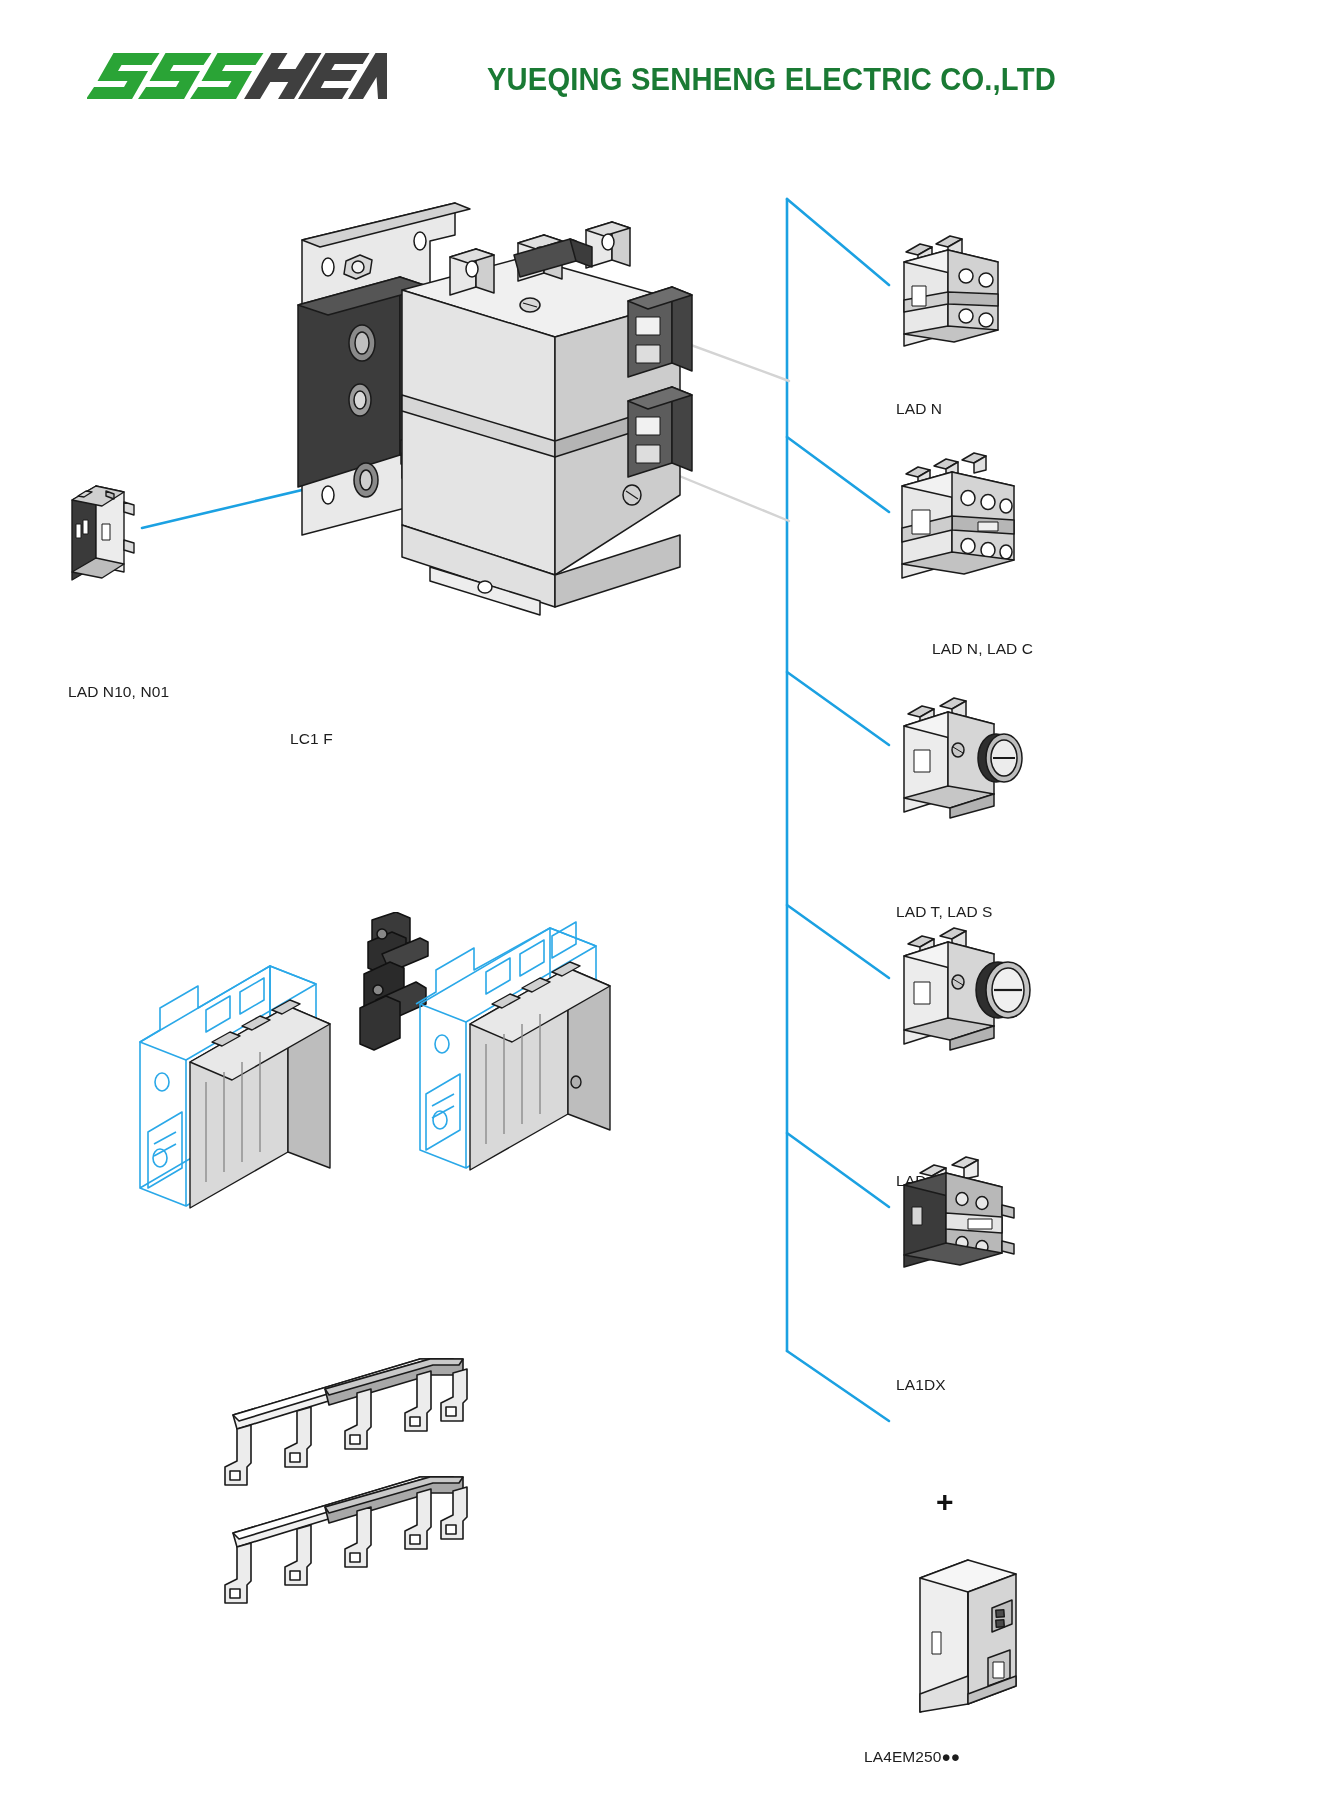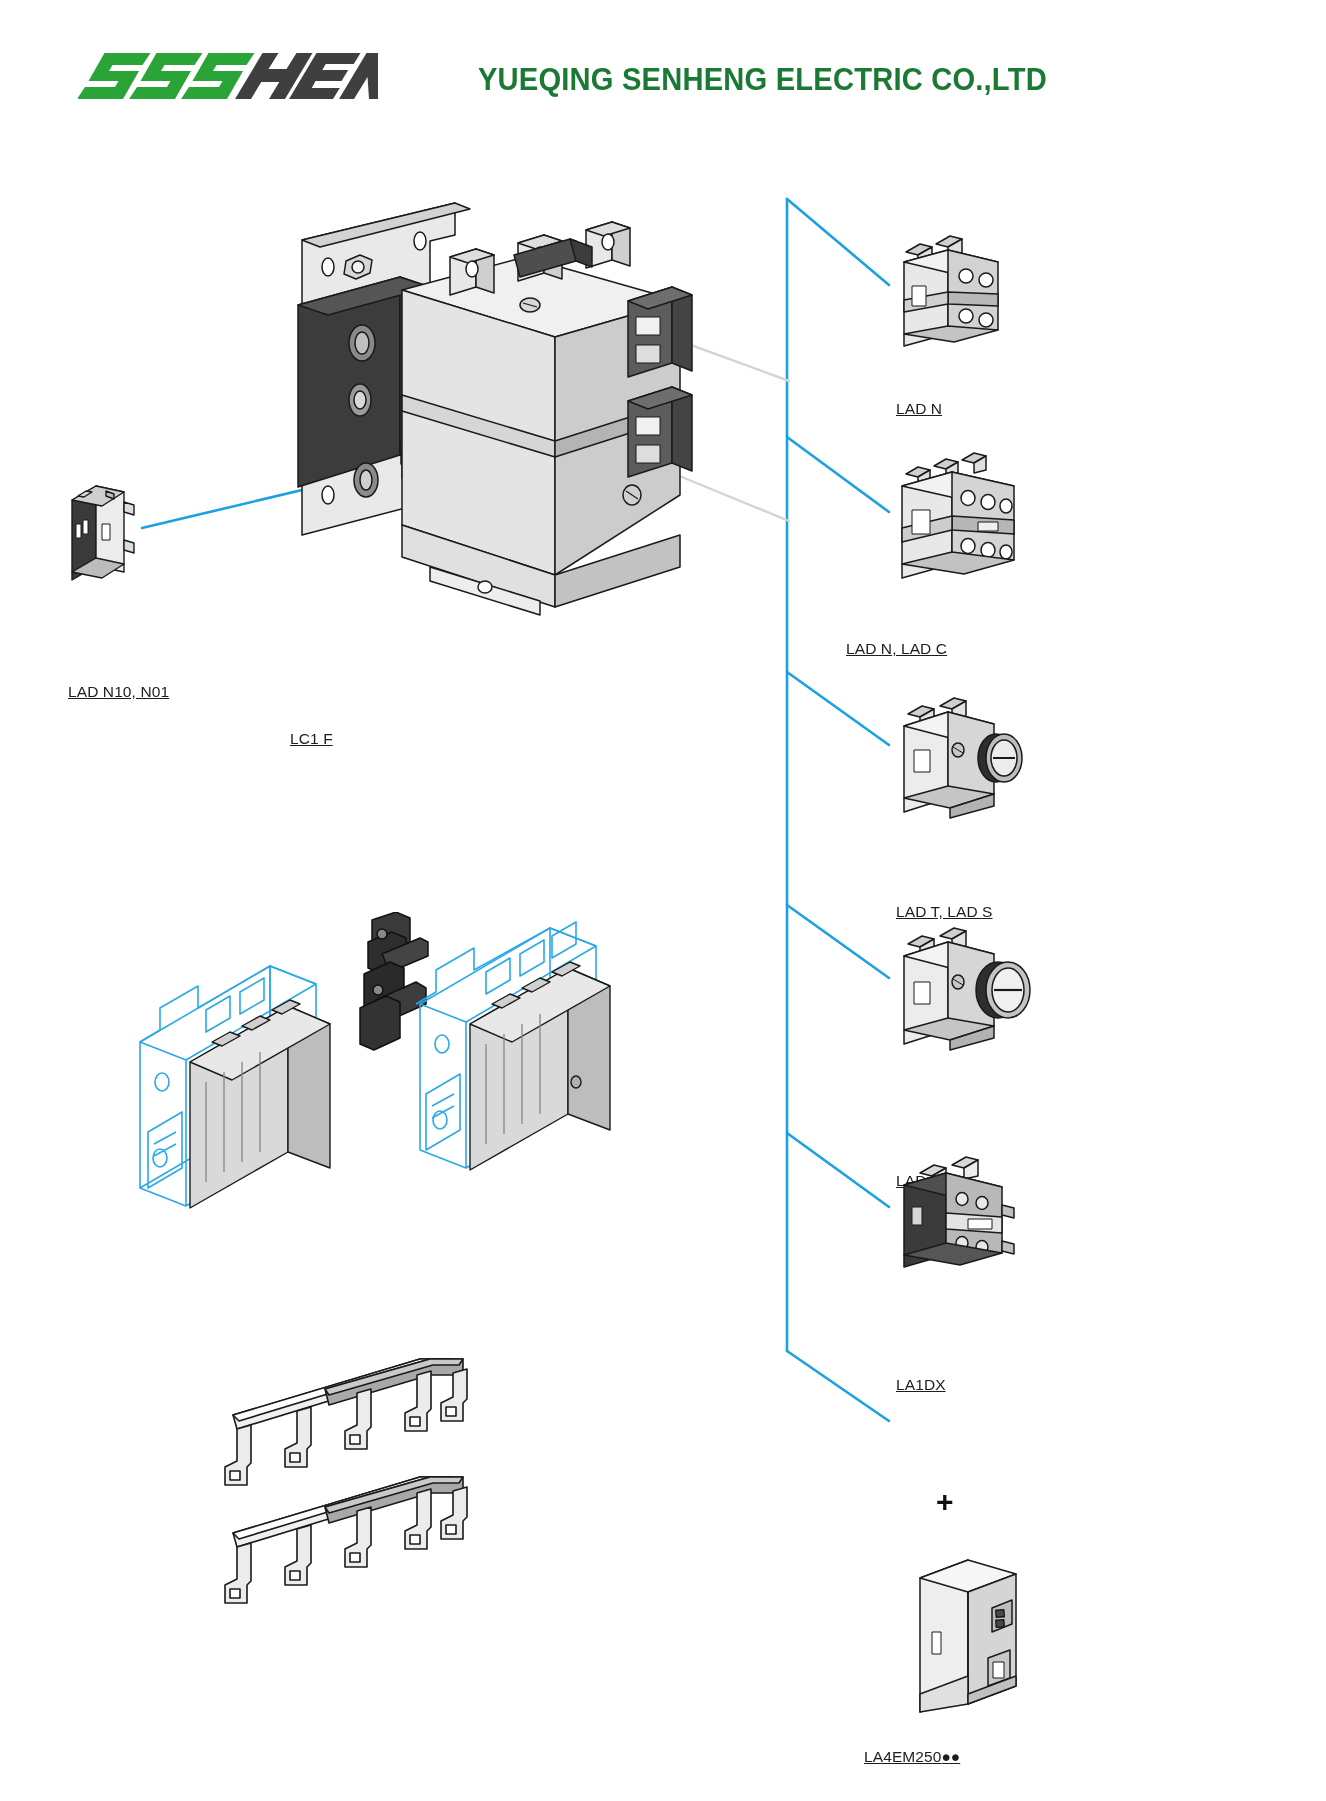--- a/index.html
+++ b/index.html
@@ -5,36 +5,36 @@
 <style>
   html,body{margin:0;padding:0;background:#ffffff;}
   body{
     width:1326px;height:1801px;position:relative;overflow:hidden;
     font-family:"Liberation Sans","DejaVu Sans",sans-serif;
     color:#1a1a1a;
   }
   .page{position:absolute;inset:0;}
 
   
-  .header{position:absolute;left:0;top:0;width:1188px;height:140px;}
+  .header{position:absolute;left:9px;top:0;width:1188px;height:140px;}
   .logo{position:absolute;left:78px;top:48px;height:56px;display:flex;align-items:center;}
   .logo svg{display:block;}
   .company-name{
     position:absolute;left:478px;top:62px;
     font-size:31px;font-weight:bold;letter-spacing:.2px;
     color:#1a7a34;white-space:nowrap;
     font-family:"Liberation Sans","DejaVu Sans",sans-serif;
     transform:scaleX(.94);transform-origin:left center;
   }
 
   
   .fig{position:absolute;}
   .caption{
     position:absolute;font-size:15.5px;color:#1d1d1d;
-    letter-spacing:.1px;white-space:nowrap;text-decoration:underline;
+    letter-spacing:.1px;white-space:nowrap;
   }
   .plus{
     position:absolute;font-size:30px;font-weight:bold;color:#111;
     line-height:1;
   }
   .dots{letter-spacing:0px;}
 
   
   .lines{position:absolute;left:0;top:0;width:1326px;height:1801px;pointer-events:none;}
 </style>
@@ -416,21 +416,21 @@
         <path d="M16 76 L66 64 L66 78 L16 90 Z" fill="#cdcdcd"></path>
 
         <rect x="26" y="58" width="18" height="24" fill="#ffffff" stroke="#1a1a1a" stroke-width="1"></rect>
 
         <rect x="92" y="70" width="20" height="9" fill="#efefef" stroke="#1a1a1a" stroke-width="1"></rect>
 
         <path d="M16 112 L66 100 L128 108 L78 122 Z" fill="#c2c2c2"></path>
       </g>
     </svg>
   </div>
-  <div class="caption" style="left:846px;top:640px;">LAD N, LAD C</div>
+  <div class="caption" style="left:932px;top:640px;">LAD N, LAD C</div>
 
   <div class="fig" style="left:890px;top:690px;">
     <svg width="150" height="140" viewBox="0 0 150 140">
       <g stroke="#1a1a1a" stroke-width="1.5" stroke-linejoin="round">
 
         <path d="M18 24 L32 16 L44 19 L30 27 Z" fill="#cfcfcf"></path>
         <path d="M50 16 L64 8 L76 11 L62 19 Z" fill="#cfcfcf"></path>
         <path d="M30 27 L30 38 L44 35 L44 19 Z" fill="#e2e2e2"></path>
         <path d="M62 19 L62 30 L76 27 L76 11 Z" fill="#e2e2e2"></path>
 

